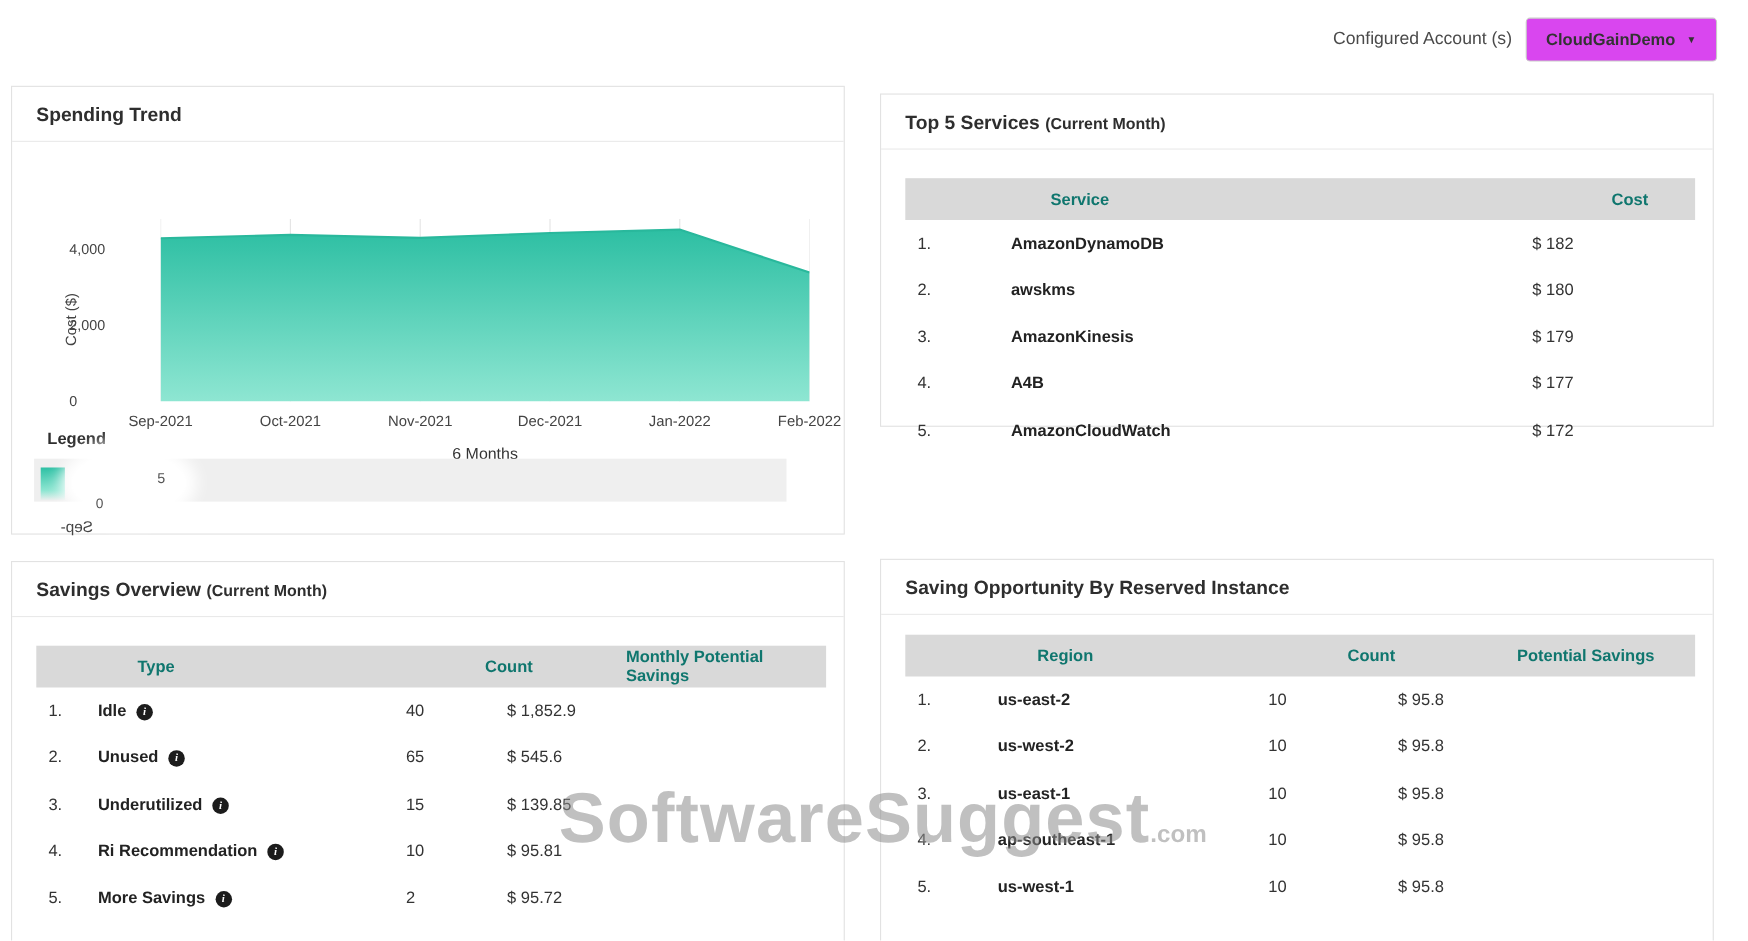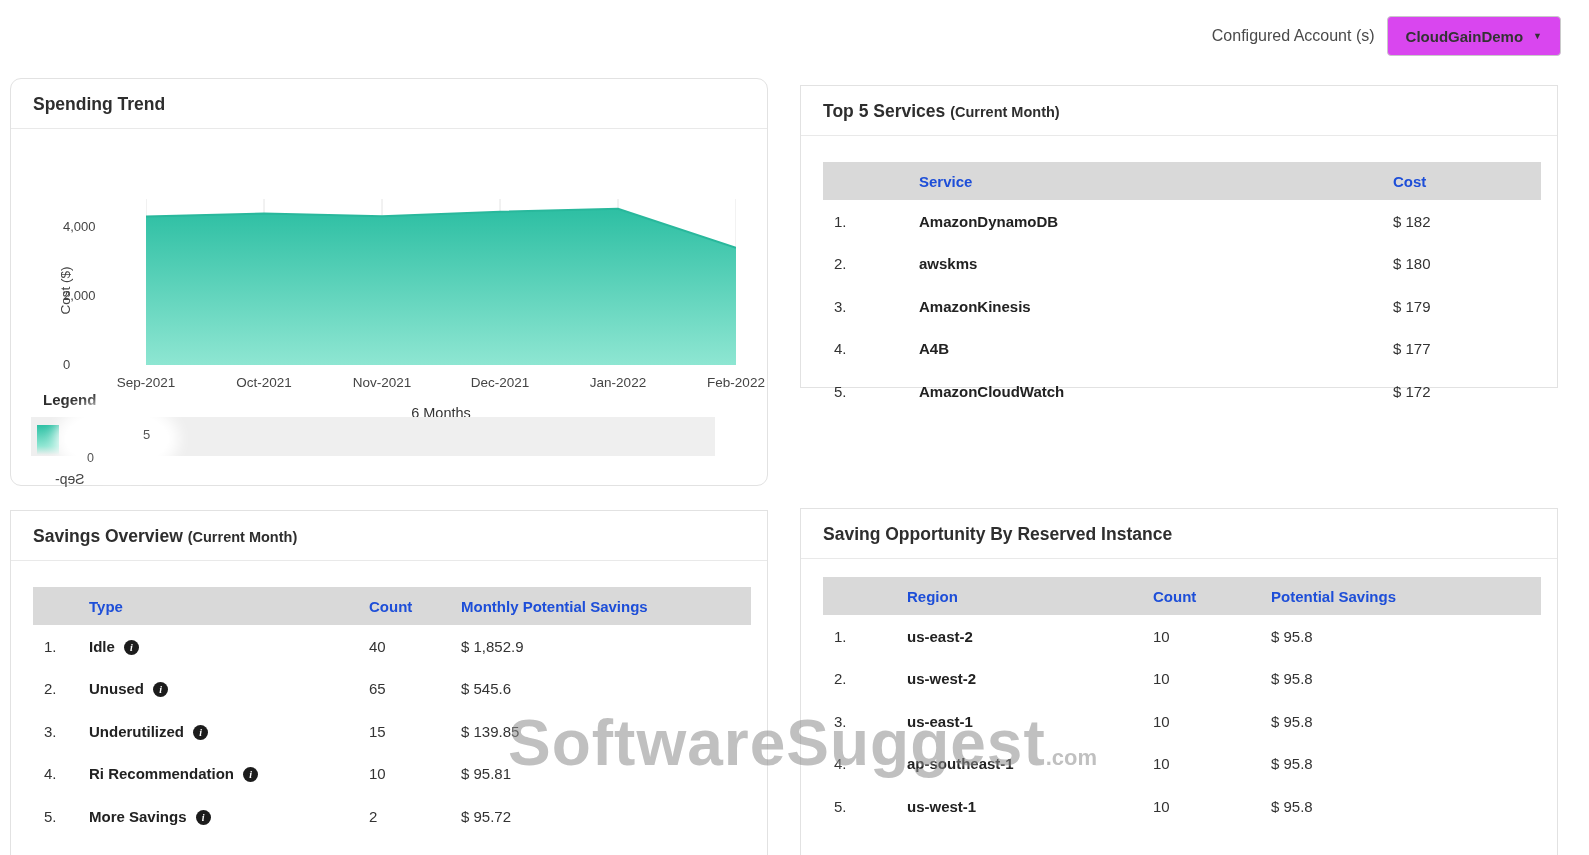--- a/index.html
+++ b/index.html
@@ -29,21 +29,21 @@
     position:absolute; background:#fff;
     border:1px solid #e2e2e2;
   }
   .panel-head {
     padding:15px 22px 13px 22px;
     border-bottom:1px solid #e9e9e9;
     font-size:17.5px; font-weight:700; color:#2e2e2e;
   }
   .panel-head .sub { font-size:14.5px; font-weight:600; }
 
-  #panel-trend   { left:10px;  top:78px;  width:758px; height:408px;border-radius:11px; }
+  #panel-trend   { left:10px;  top:78px;  width:758px; height:408px; }
   #panel-top5    { left:800px; top:85px;  width:758px; height:303px; }
   #panel-savings { left:10px;  top:510px; width:758px; height:500px; }
   #panel-ri      { left:800px; top:508px; width:758px; height:500px; }
 
   
   .chart-wrap { position:absolute; left:0; top:120px; width:758px; }
   .plot { position:absolute; left:135px; top:0; width:590px; height:166px; }
   .ytick {
     position:absolute; left:52px; width:72px; 
     font-size:13px; color:#444;
@@ -87,21 +87,21 @@
   }
   .legend-art-mirror {
     position:absolute; left:44px; top:392px; font-size:14px; color:#444; z-index:3;
     transform:scaleX(-1);
   }
 
   
   .tbl { margin:26px 16px 0 22px; }
   .thead {
     display:grid; align-items:center; height:38px;
-    background:#d9d9d9; font-size:15px; font-weight:700; color:#1d4ed8;
+    background:#d9d9d9; font-size:15px; font-weight:700; color:#0f766e;gap:36px;
   }
   .trow {
     display:grid; align-items:center; height:42.5px;
     font-size:15px; color:#333;
   }
   .rank { padding-left:11px; }
   .cell-bold { font-weight:700; color:#222; }
 
   .grid-top5    { grid-template-columns:96px 474px 1fr; }
   .grid-savings { grid-template-columns:56px 280px 92px 1fr; }

